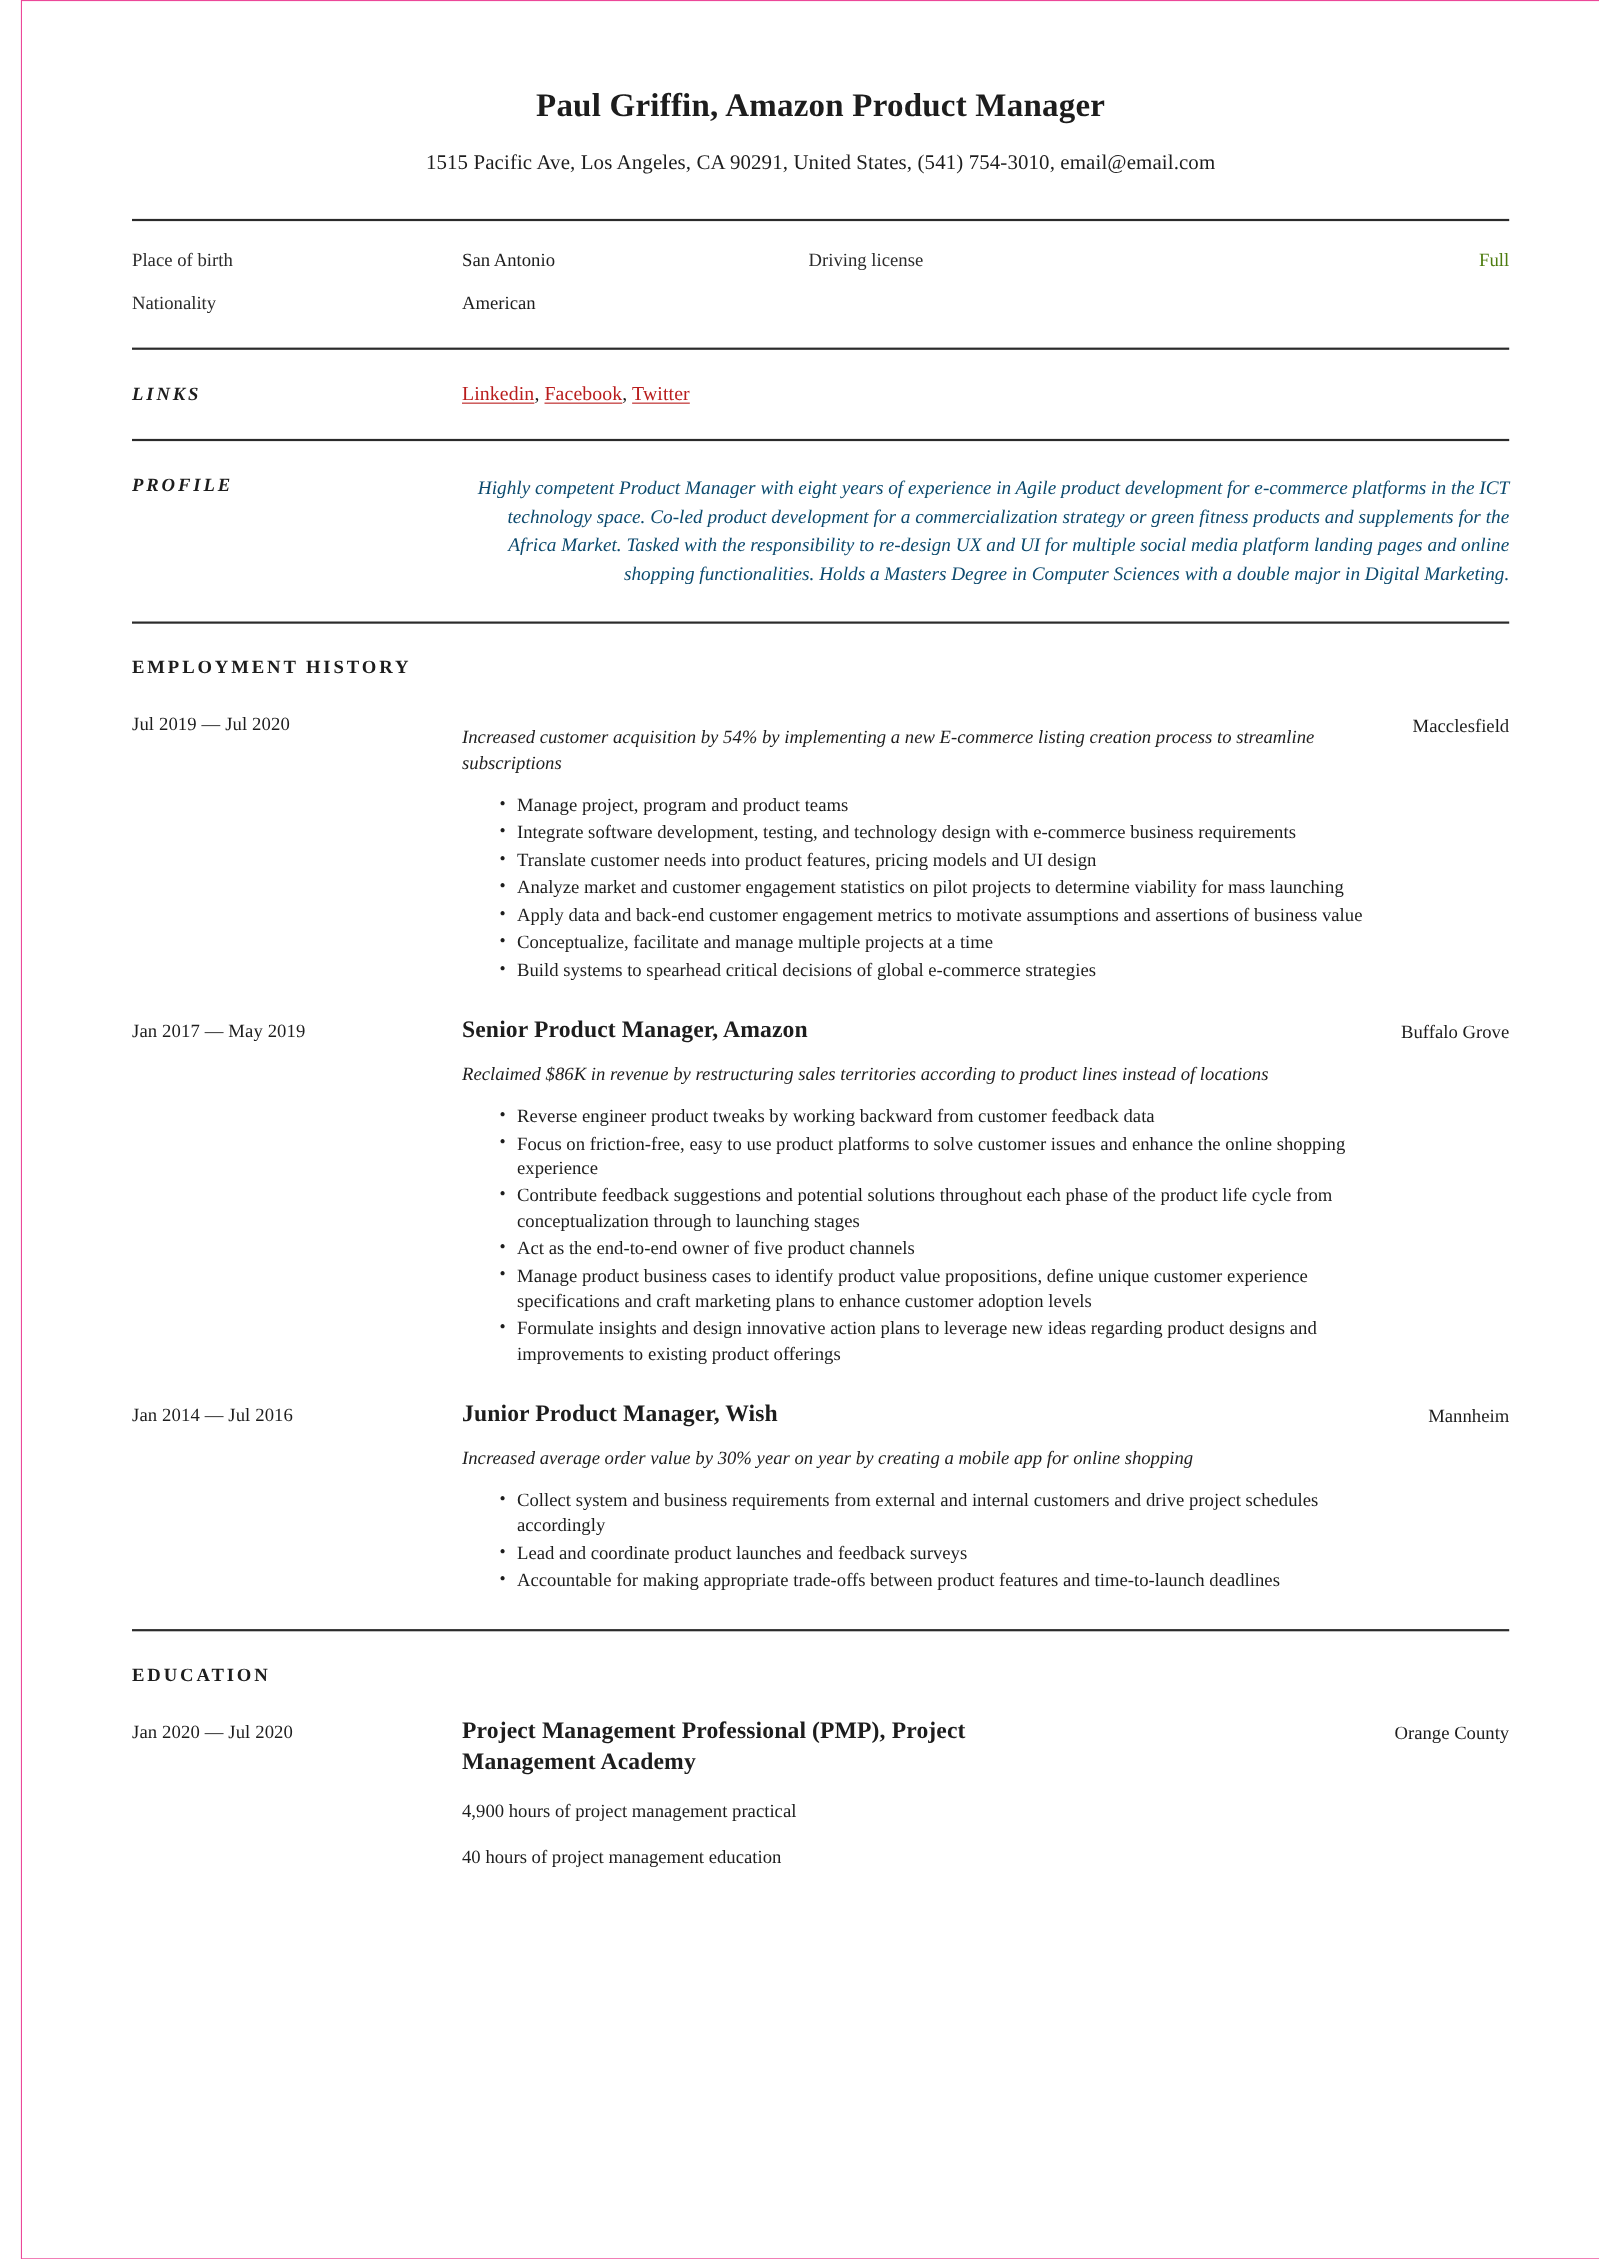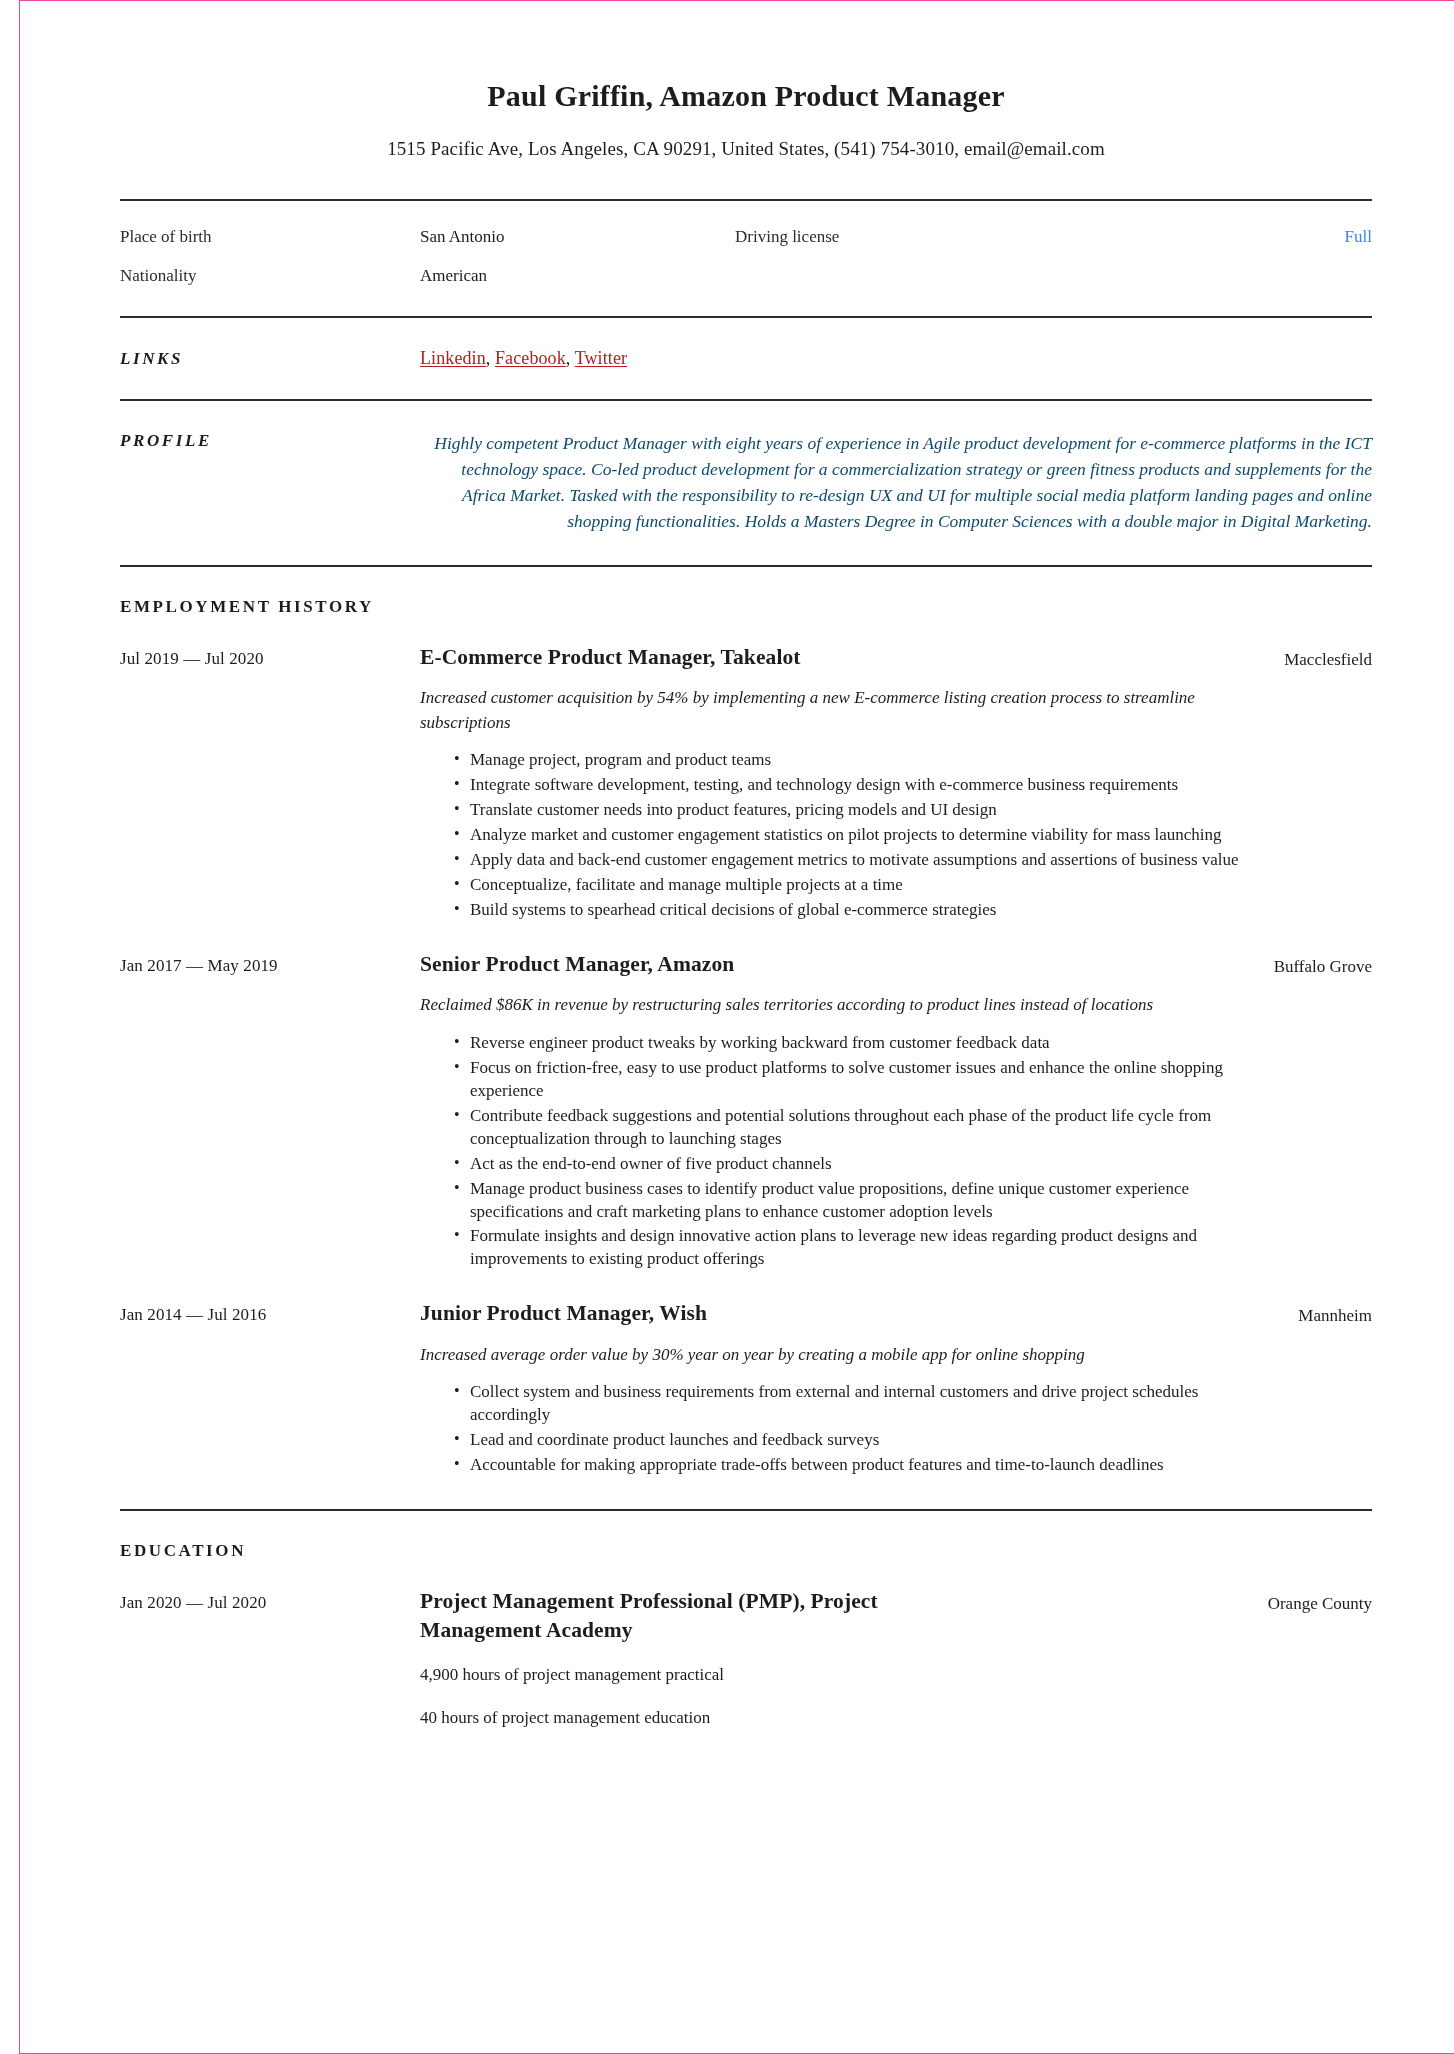--- a/index.html
+++ b/index.html
@@ -110,21 +110,21 @@
     color: #1d1d1d;
   }
   .d-label2 {
     flex: 1 1 auto;
     padding-left: 22px;
     color: #2c2c2c;
   }
   .d-value2 {
     flex: 0 0 auto;
     text-align: left;
-    color: #3b82f6;
+    color: #4d7c0f;
   }
 
   
   .links-wrap { margin-top: 30px; display: flex; align-items: baseline; }
   .links-list {
     font-size: 18px;
     letter-spacing: 0.1px;
   }
   .links-list a {
     color: #b91c1c;
@@ -276,21 +276,20 @@
     </div>
 
     <hr class="rule rule-mid">
 
     <div class="block-heading">Employment History</div>
 
     <div class="entry">
       <div class="entry-dates">Jul 2019 — Jul 2020</div>
       <div class="entry-main">
         <div class="entry-content">
-          <div class="entry-title">E-Commerce Product Manager, Takealot</div>
           <div class="entry-summary">Increased customer acquisition by 54% by implementing a new E-commerce listing creation process to streamline subscriptions</div>
           <ul class="bullets">
             <li>Manage project, program and product teams</li>
             <li>Integrate software development, testing, and technology design with e-commerce business requirements</li>
             <li>Translate customer needs into product features, pricing models and UI design</li>
             <li>Analyze market and customer engagement statistics on pilot projects to determine viability for mass launching</li>
             <li>Apply data and back-end customer engagement metrics to motivate assumptions and assertions of business value</li>
             <li>Conceptualize, facilitate and manage multiple projects at a time</li>
             <li>Build systems to spearhead critical decisions of global e-commerce strategies</li>
           </ul>

